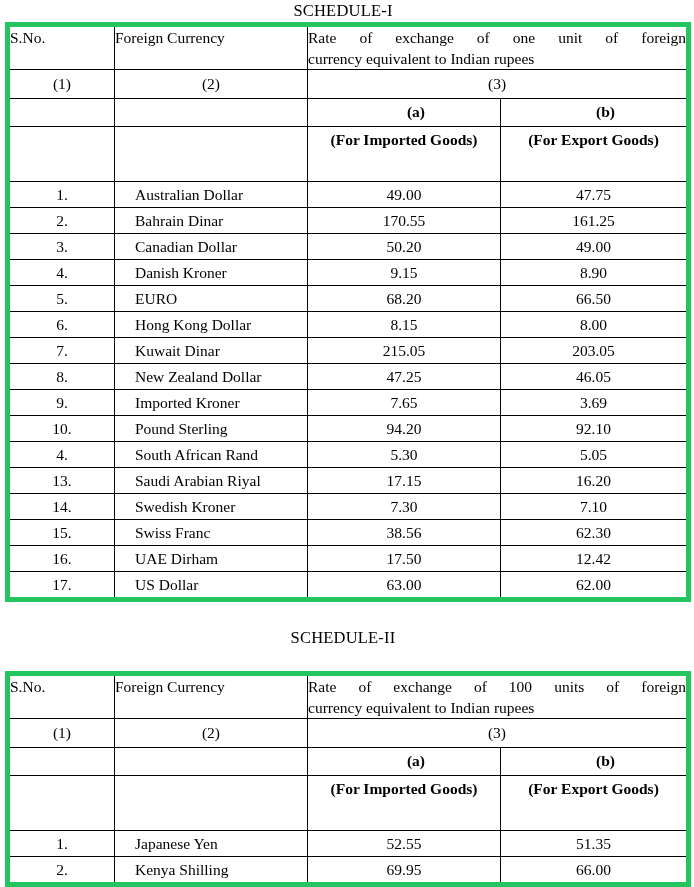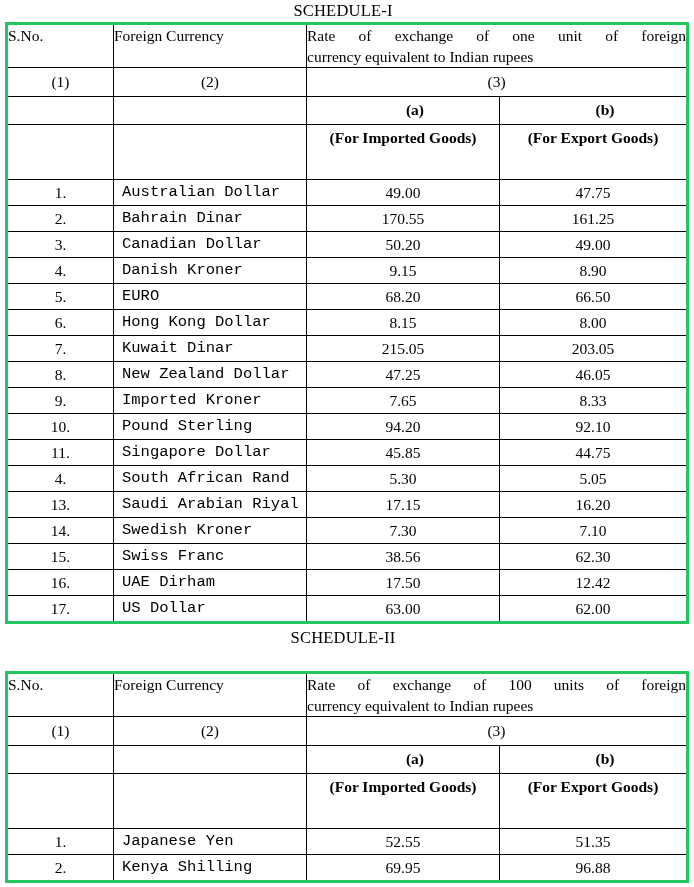--- a/index.html
+++ b/index.html
@@ -42,21 +42,21 @@
     top: 628px;
     left: 0;
     right: 8px;
   }
 
   
   .sched-table {
     position: absolute;
     border-collapse: collapse;
     table-layout: fixed;
-    border: 3px solid #22c55e;
+    border: 5px solid #22c55e;
     font-size: 15.5px;
   }
   #table-schedule-1 {
     top: 22px;
     left: 5px;
     width: 681px;
   }
   #table-schedule-2 {
     top: 671px;
     left: 5px;
@@ -138,22 +138,21 @@
     height: 25px;
     line-height: 25px;
     font-size: 15.5px;
     padding: 0;
   }
   .data-row .cell-sno {
     text-align: center;
   }
   .data-row .cell-cur {
     text-align: left;
-    padding-left: 8px;
-    font-family: Liberation Mono, monospace;
+    padding-left: 20px;
   }
   .data-row .cell-num {
     text-align: center;
   }
   .blankcell { padding: 0; }
 </style>
 </head>
 <body>
 
 <div class="page">
@@ -243,33 +242,27 @@
         <tr class="data-row">
           <td class="cell-sno">8.</td>
           <td class="cell-cur">New Zealand Dollar</td>
           <td class="cell-num">47.25</td>
           <td class="cell-num">46.05</td>
         </tr>
         <tr class="data-row">
           <td class="cell-sno">9.</td>
           <td class="cell-cur">Imported Kroner</td>
           <td class="cell-num">7.65</td>
-          <td class="cell-num">8.33</td>
+          <td class="cell-num">3.69</td>
         </tr>
         <tr class="data-row">
           <td class="cell-sno">10.</td>
           <td class="cell-cur">Pound Sterling</td>
           <td class="cell-num">94.20</td>
           <td class="cell-num">92.10</td>
-        </tr>
-        <tr class="data-row">
-          <td class="cell-sno">11.</td>
-          <td class="cell-cur">Singapore Dollar</td>
-          <td class="cell-num">45.85</td>
-          <td class="cell-num">44.75</td>
         </tr>
         <tr class="data-row">
           <td class="cell-sno">4.</td>
           <td class="cell-cur">South African Rand</td>
           <td class="cell-num">5.30</td>
           <td class="cell-num">5.05</td>
         </tr>
         <tr class="data-row">
           <td class="cell-sno">13.</td>
           <td class="cell-cur">Saudi Arabian Riyal</td>
@@ -346,18 +339,18 @@
     <tr class="data-row">
           <td class="cell-sno">1.</td>
           <td class="cell-cur">Japanese Yen</td>
           <td class="cell-num">52.55</td>
           <td class="cell-num">51.35</td>
         </tr>
         <tr class="data-row">
           <td class="cell-sno">2.</td>
           <td class="cell-cur">Kenya Shilling</td>
           <td class="cell-num">69.95</td>
-          <td class="cell-num">96.88</td>
+          <td class="cell-num">66.00</td>
         </tr>
       </tbody>
   </table>
 
 </div>
 
 </body></html>

